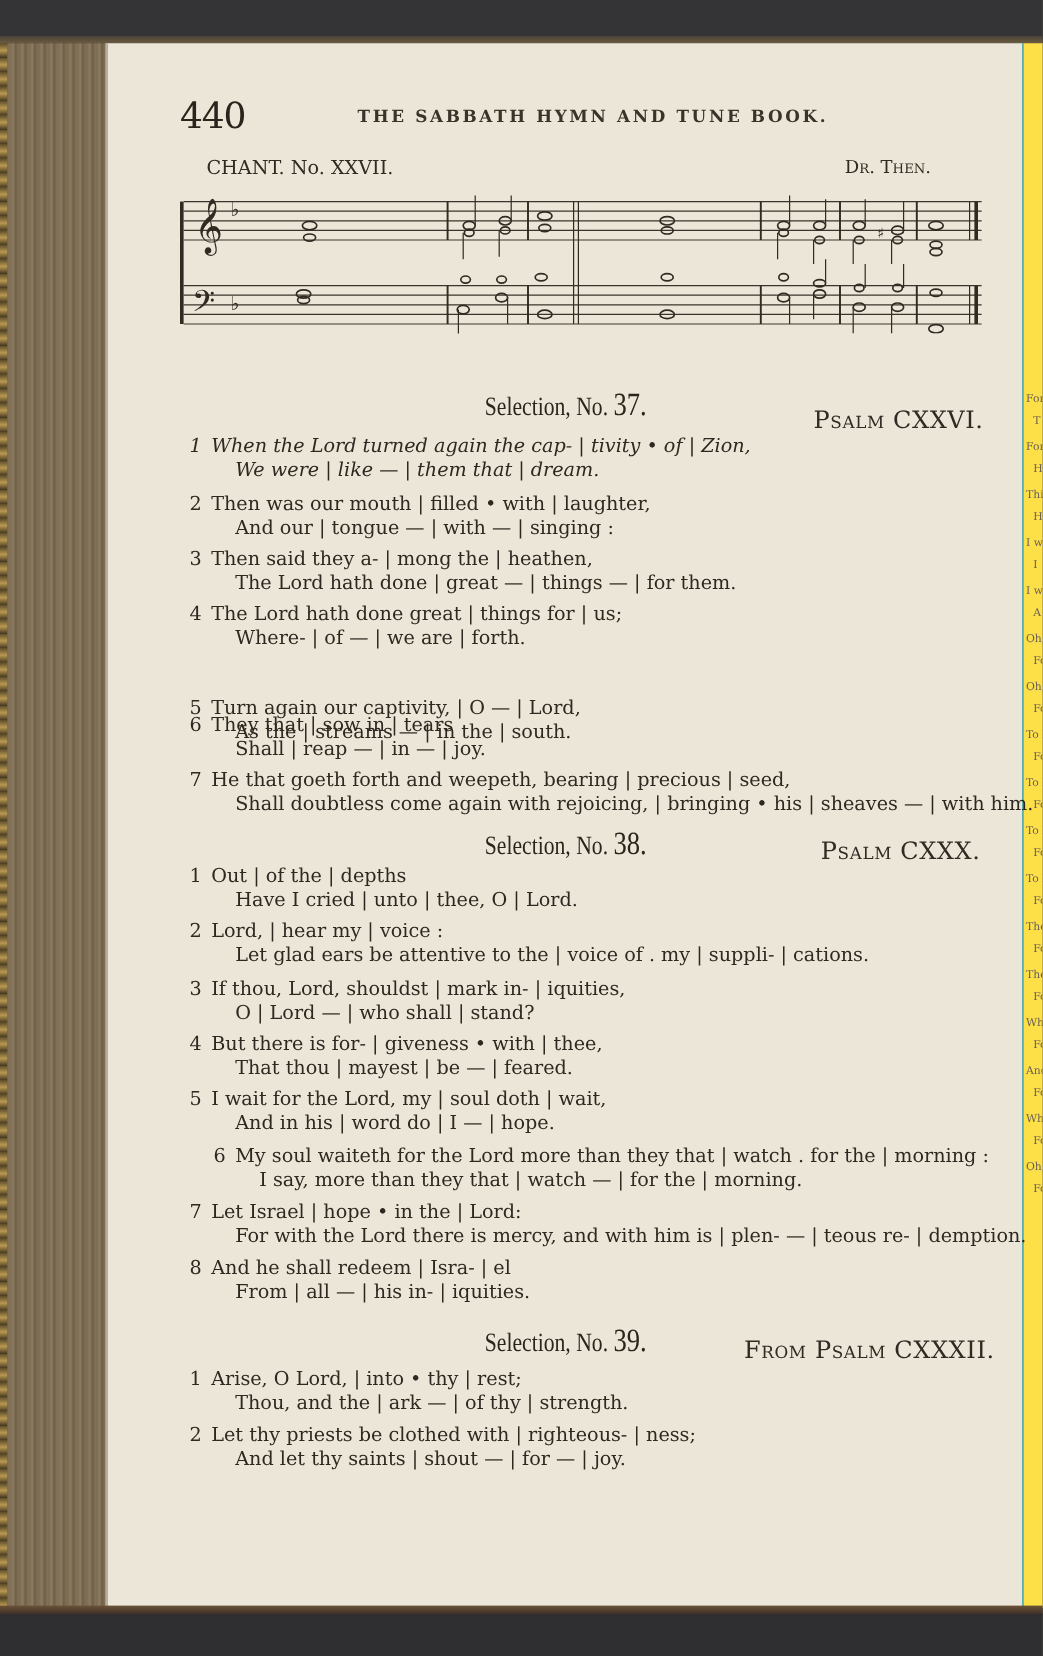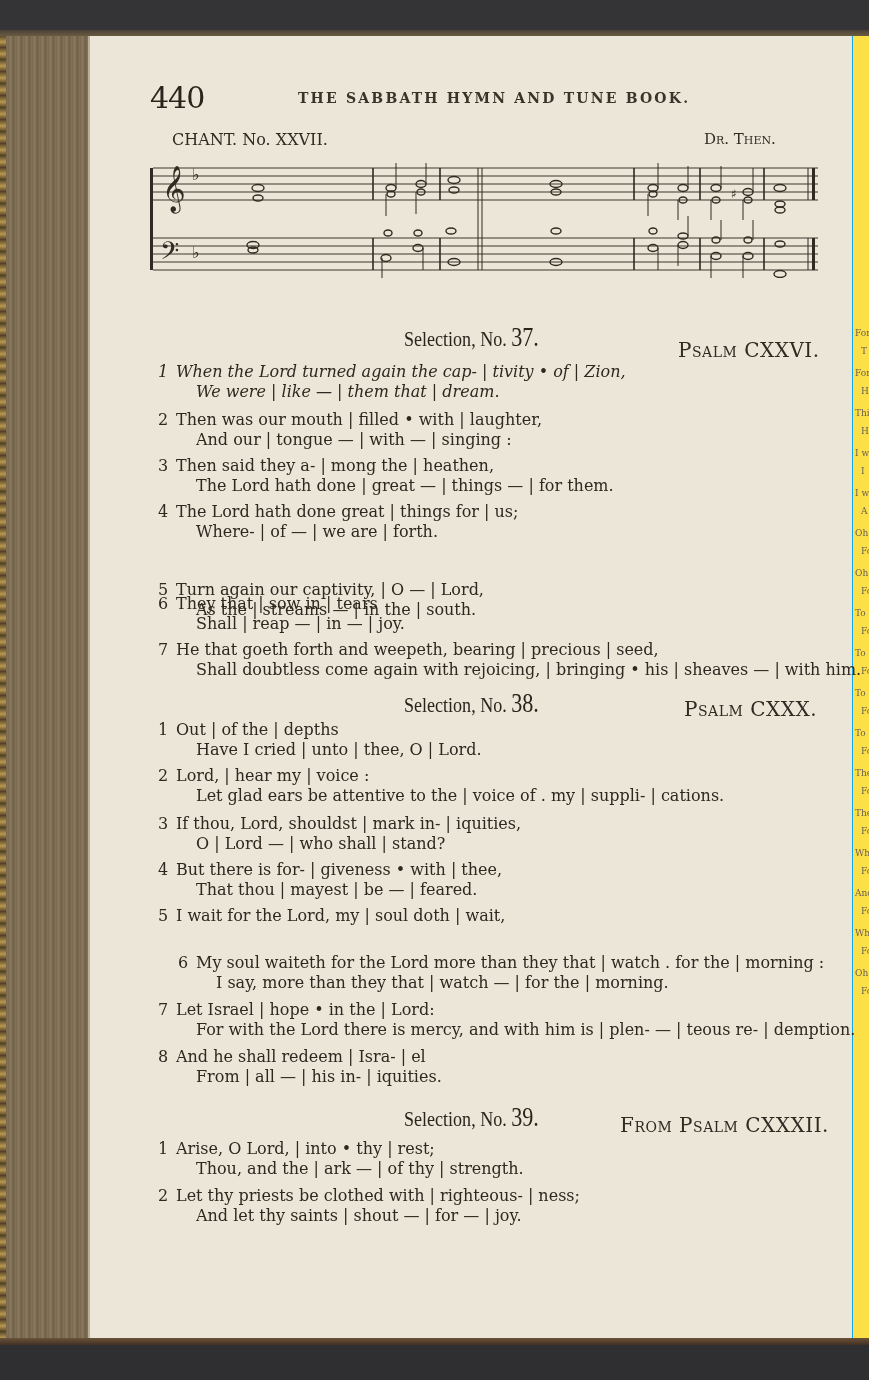--- a/index.html
+++ b/index.html
@@ -270,20 +270,21 @@
     <div class="abs verse" style="left: 158px; top: 814px;">
       <div class="verse-line"><span class="vnum">3</span><span>If thou, Lord, shouldst | mark in- | iquities,</span></div>
       <div class="verse-line" style="padding-left: 38px;">O | Lord — | who shall | stand?</div>
     </div>
     <div class="abs verse" style="left: 158px; top: 860px;">
       <div class="verse-line"><span class="vnum">4</span><span>But there is for- | giveness • with | thee,</span></div>
       <div class="verse-line" style="padding-left: 38px;">That thou | mayest | be — | feared.</div>
     </div>
     <div class="abs verse" style="left: 158px; top: 906px;">
       <div class="verse-line"><span class="vnum">5</span><span>I wait for the Lord, my | soul doth | wait,</span></div>
+      <div class="verse-line" style="padding-left: 38px;">And in his | word do | I — | hope.</div>
     </div>
     <div class="abs verse" style="left: 158px; top: 953px; margin-left: 20px;">
       <div class="verse-line"><span class="vnum">6</span><span>My soul waiteth for the Lord more than they that | watch . for the | morning :</span></div>
       <div class="verse-line" style="padding-left: 38px;">I say, more than they that | watch — | for the | morning.</div>
     </div>
     <div class="abs verse" style="left: 158px; top: 1000px;">
       <div class="verse-line"><span class="vnum">7</span><span>Let Israel | hope • in the | Lord:</span></div>
       <div class="verse-line" style="padding-left: 38px;">For with the Lord there is mercy, and with him is | plen- — | teous re- | demption.</div>
     </div>
     <div class="abs verse" style="left: 158px; top: 1047px;">

